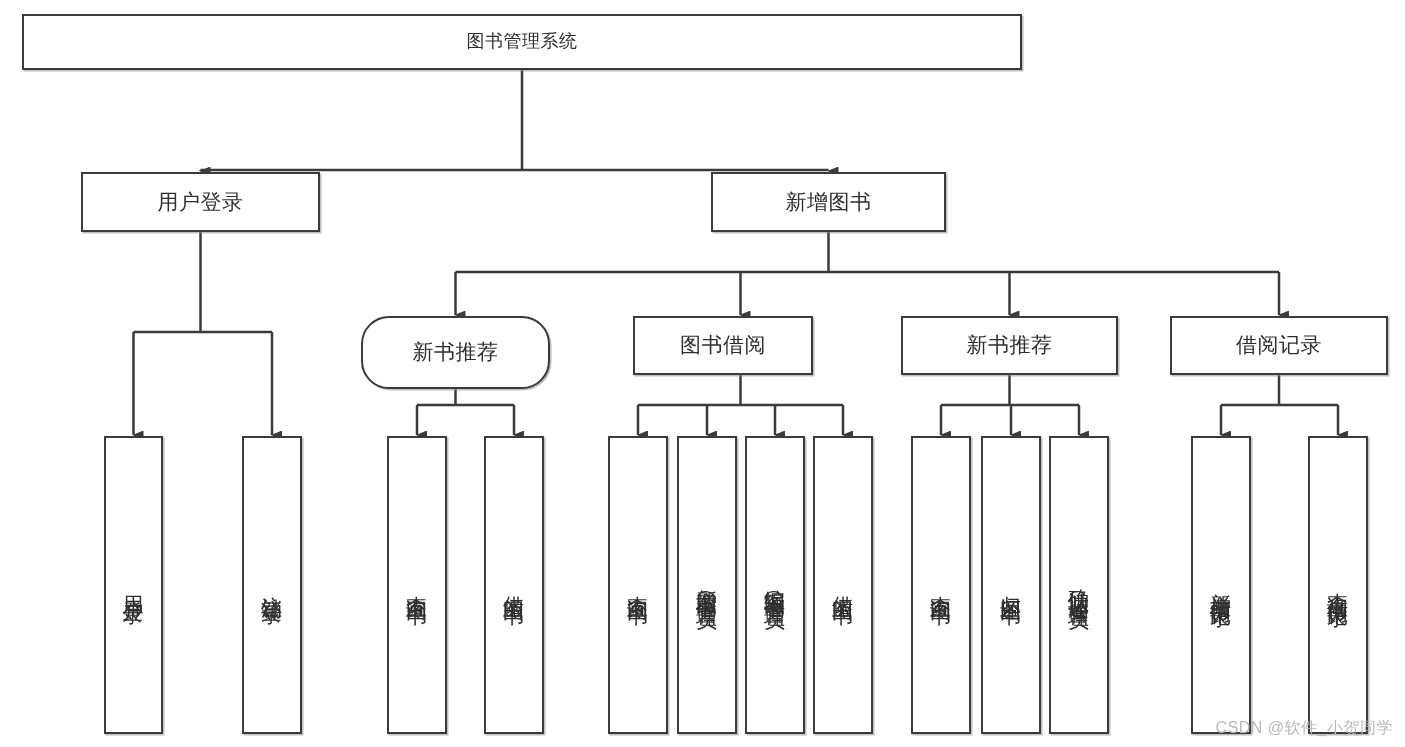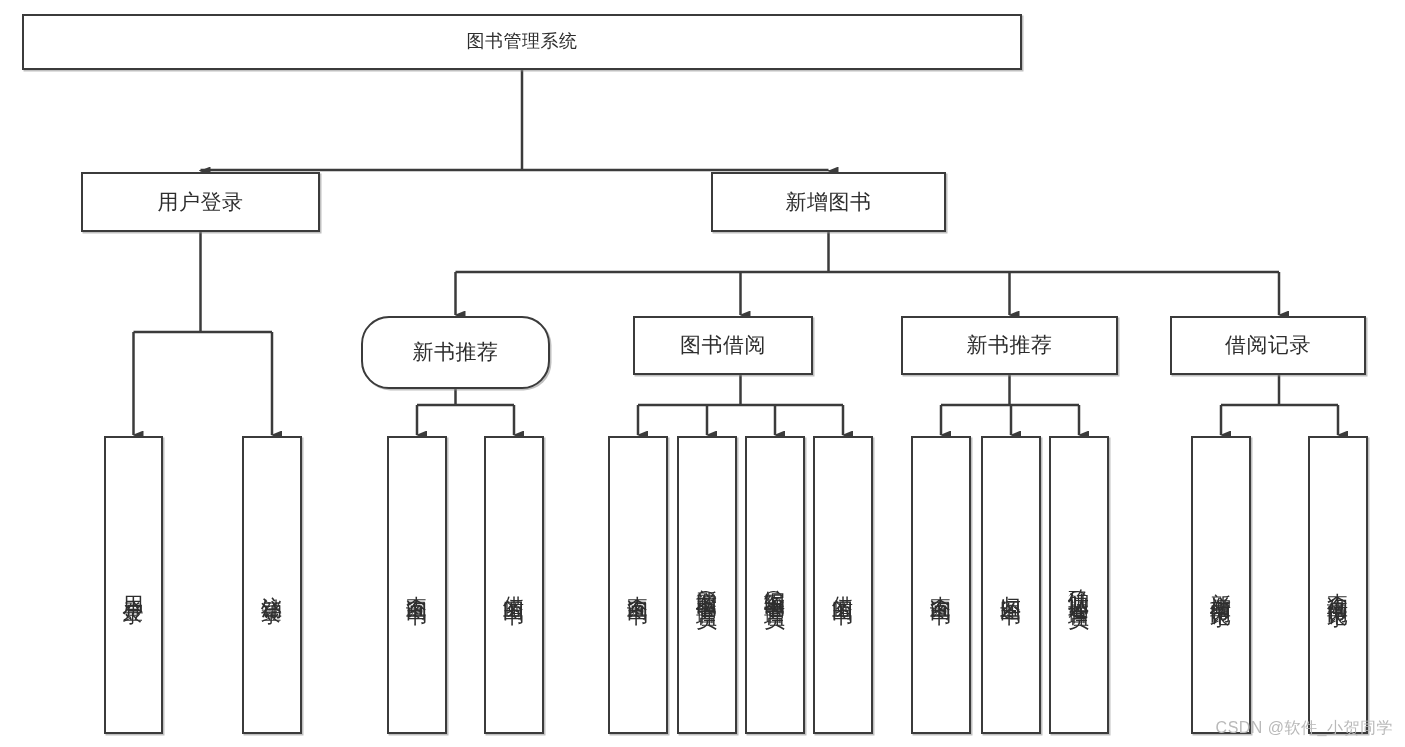--- a/index.html
+++ b/index.html
@@ -126,21 +126,21 @@
       </div>
       <div class="node horizontal" id="node-newbook" style="left: 361px; top: 316px; width: 189px; height: 73px; border-radius: 28px;">
         <span class="node-label">新书推荐</span>
       </div>
       <div class="node horizontal" id="node-borrow" style="left: 633px; top: 316px; width: 180px; height: 59px;">
         <span class="node-label">图书借阅</span>
       </div>
       <div class="node horizontal" id="node-current" style="left: 901px; top: 316px; width: 217px; height: 59px;">
         <span class="node-label">新书推荐</span>
       </div>
-      <div class="node horizontal" id="node-records" style="left: 1170px; top: 316px; width: 196px; height: 59px;">
+      <div class="node horizontal" id="node-records" style="left: 1170px; top: 316px; width: 218px; height: 59px;">
         <span class="node-label">借阅记录</span>
       </div>
       <div class="node vertical" id="node-leaf-login" style="left: 104px; top: 436px; width: 59px; height: 298px;">
         <span class="node-label">用户登录</span>
       </div>
       <div class="node vertical" id="node-leaf-logout" style="left: 242px; top: 436px; width: 60px; height: 298px;">
         <span class="node-label">注销登录</span>
       </div>
       <div class="node vertical" id="node-leaf-nb-query" style="left: 387px; top: 436px; width: 60px; height: 298px;">
         <span class="node-label">查询图书</span>

